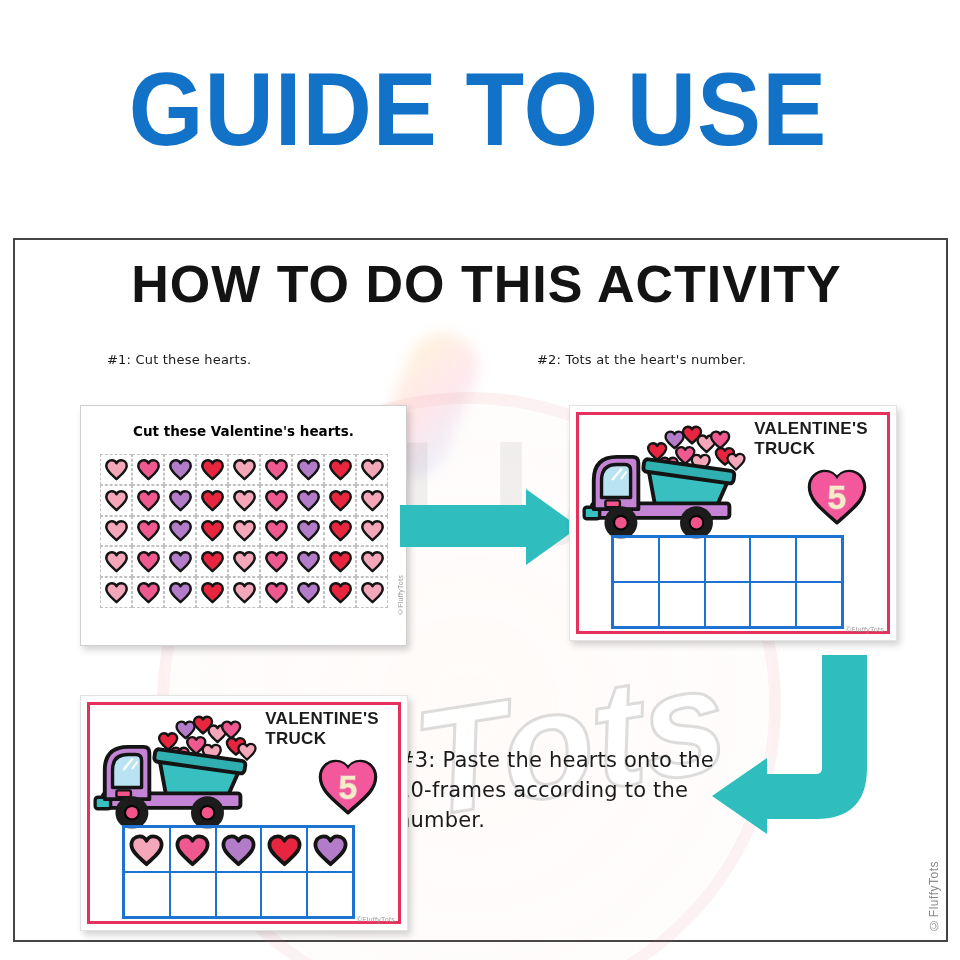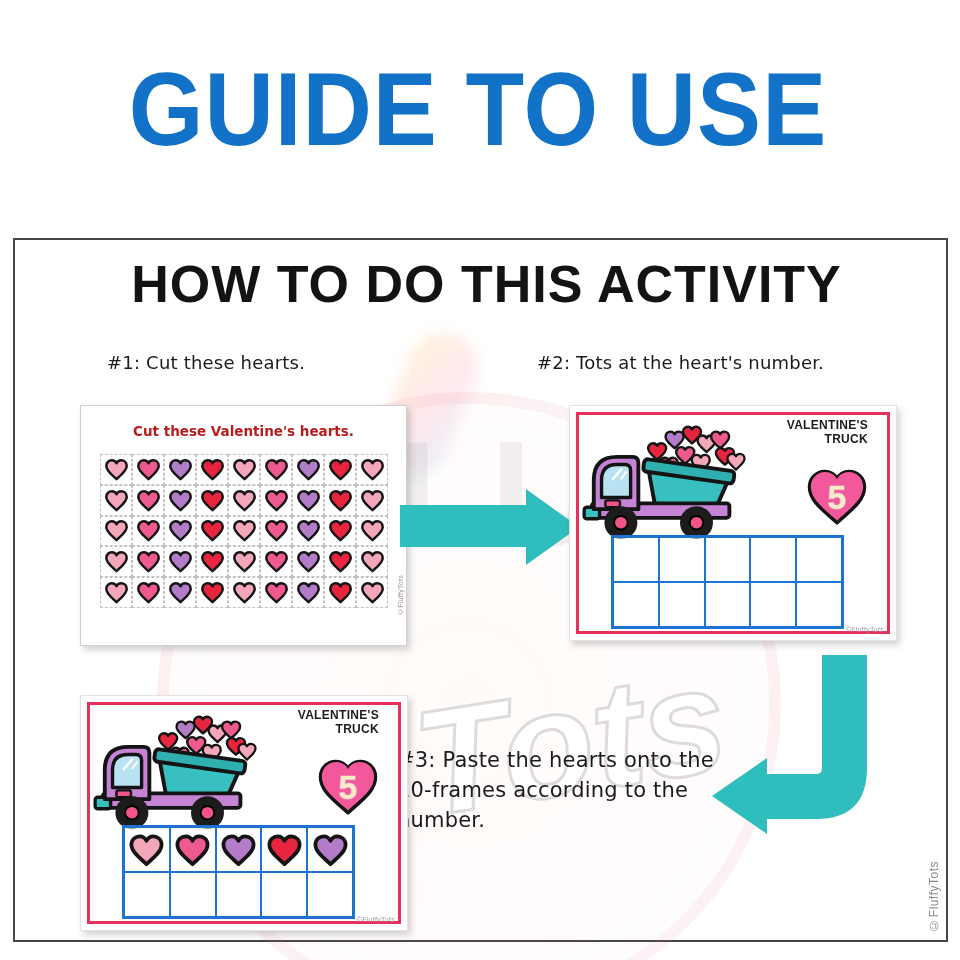--- a/index.html
+++ b/index.html
@@ -24,45 +24,45 @@
   .wm-tots{position:absolute;left:400px;top:415px;font-size:150px;font-weight:900;font-style:italic;
     transform:rotate(-9deg);color:rgba(255,255,255,0.85);-webkit-text-stroke:3px rgba(170,170,170,0.40);
     white-space:nowrap;}
   .wm-streak{position:absolute;left:378px;top:90px;width:70px;height:150px;border-radius:40px;
     background:linear-gradient(115deg, rgba(255,215,120,0.28), rgba(255,150,170,0.22), rgba(150,200,255,0.20));
     filter:blur(7px);transform:rotate(22deg);}
 
   .heading{position:absolute;top:8px;left:0;width:100%;text-align:center;margin:6px;
     font-size:52px;font-weight:900;letter-spacing:1px;color:#131313;}
 
-  .step-label{position:absolute;font-family:"DejaVu Sans",sans-serif;font-size:18px;
+  .step-label{position:absolute;font-family:"DejaVu Sans",sans-serif;font-size:13px;
     color:#1b1b1b;letter-spacing:0.2px;}
   .step1{left:92px;top:112px;width:260px;}
   .step2{left:522px;top:112px;width:380px;}
   .step3{left:382px;top:506px;width:322px;font-size:21px;line-height:1.42;}
 
   
   .card{position:absolute;background:#fff;box-shadow:3px 4px 7px rgba(0,0,0,0.18);}
 
   
   .cut-card{left:65px;top:165px;width:325px;height:239px;border:1px solid #cfcfcf;}
   .cut-title{position:absolute;top:17px;left:0;width:100%;text-align:center;
-    font-family:"DejaVu Sans",sans-serif;font-weight:bold;font-size:13.5px;color:#b91c1c;}
+    font-family:"DejaVu Sans",sans-serif;font-weight:bold;font-size:13.5px;color:#000000;}
   .cut-grid{position:absolute;left:19px;top:48px;width:288px;height:154px;display:grid;
     grid-template-columns:repeat(9,1fr);grid-template-rows:repeat(5,1fr);}
   .cut-cell{border:1px dashed #c2c2c2;display:flex;align-items:center;justify-content:center;}
 
   
   .truck-card{width:326px;height:234px;border:1px solid #e3e3e3;}
   .truck-card::before{content:"";position:absolute;inset:6px;border:3px solid #E8305C;pointer-events:none;}
   .card2{left:554px;top:165px;}
   .card3{left:65px;top:455px;}
   .truck-illu{position:absolute;left:12px;top:14px;}
-  .truck-title{position:absolute;right:28px;top:13px;text-align:right;
-    font-size:12px;font-weight:900;line-height:1.15;letter-spacing:0.3px;color:#1c1c1c;}
+  .truck-title{position:absolute;right:28px;top:13px;
+    font-size:17px;font-weight:900;line-height:1.15;letter-spacing:0.3px;color:#1c1c1c;}
   .heart-number{position:absolute;left:234px;top:60px;}
   .ten-frame{position:absolute;left:41px;top:129px;width:229px;height:90px;display:grid;
     grid-template-columns:repeat(5,1fr);grid-template-rows:repeat(2,1fr);
     border:2px solid #1E72D2;background:rgba(255,255,255,0.6);}
   .frame-cell{border:1px solid #1E72D2;display:flex;align-items:center;justify-content:center;}
 
   
   .card-credit{position:absolute;font-size:7px;color:#9a9a9a;letter-spacing:0.3px;}
   .credit-h{right:12px;bottom:7px;}
   .credit-v{right:2px;bottom:30px;writing-mode:vertical-rl;transform:rotate(180deg);}

